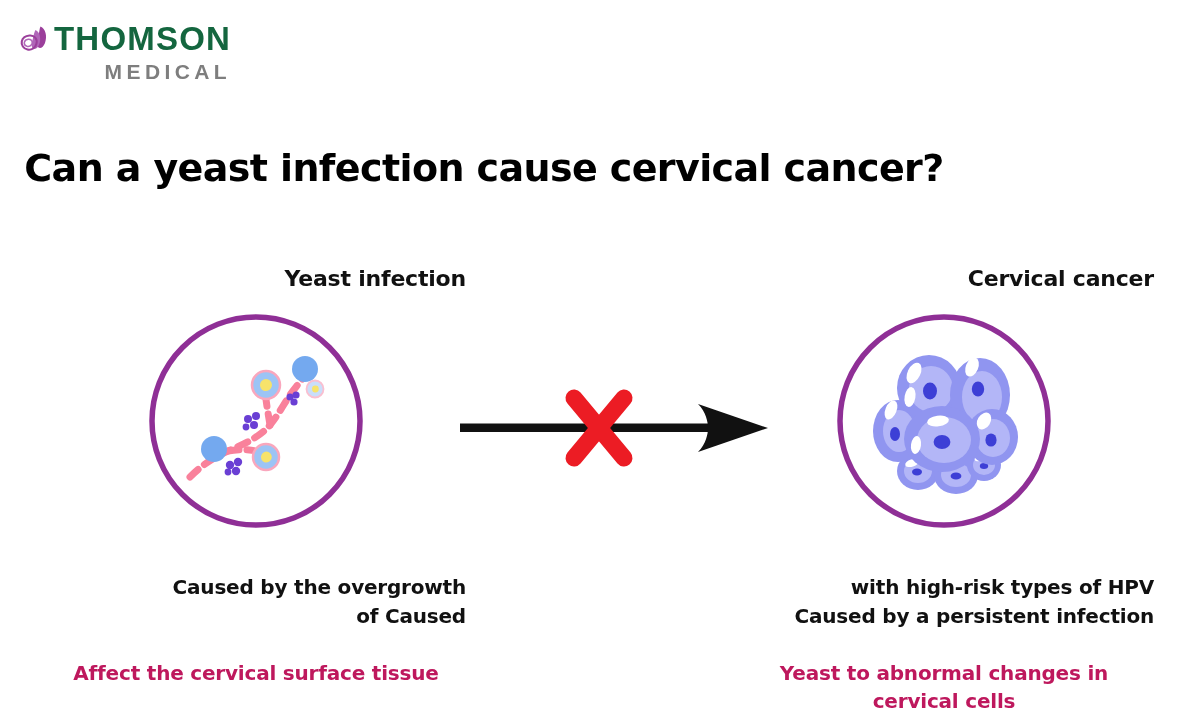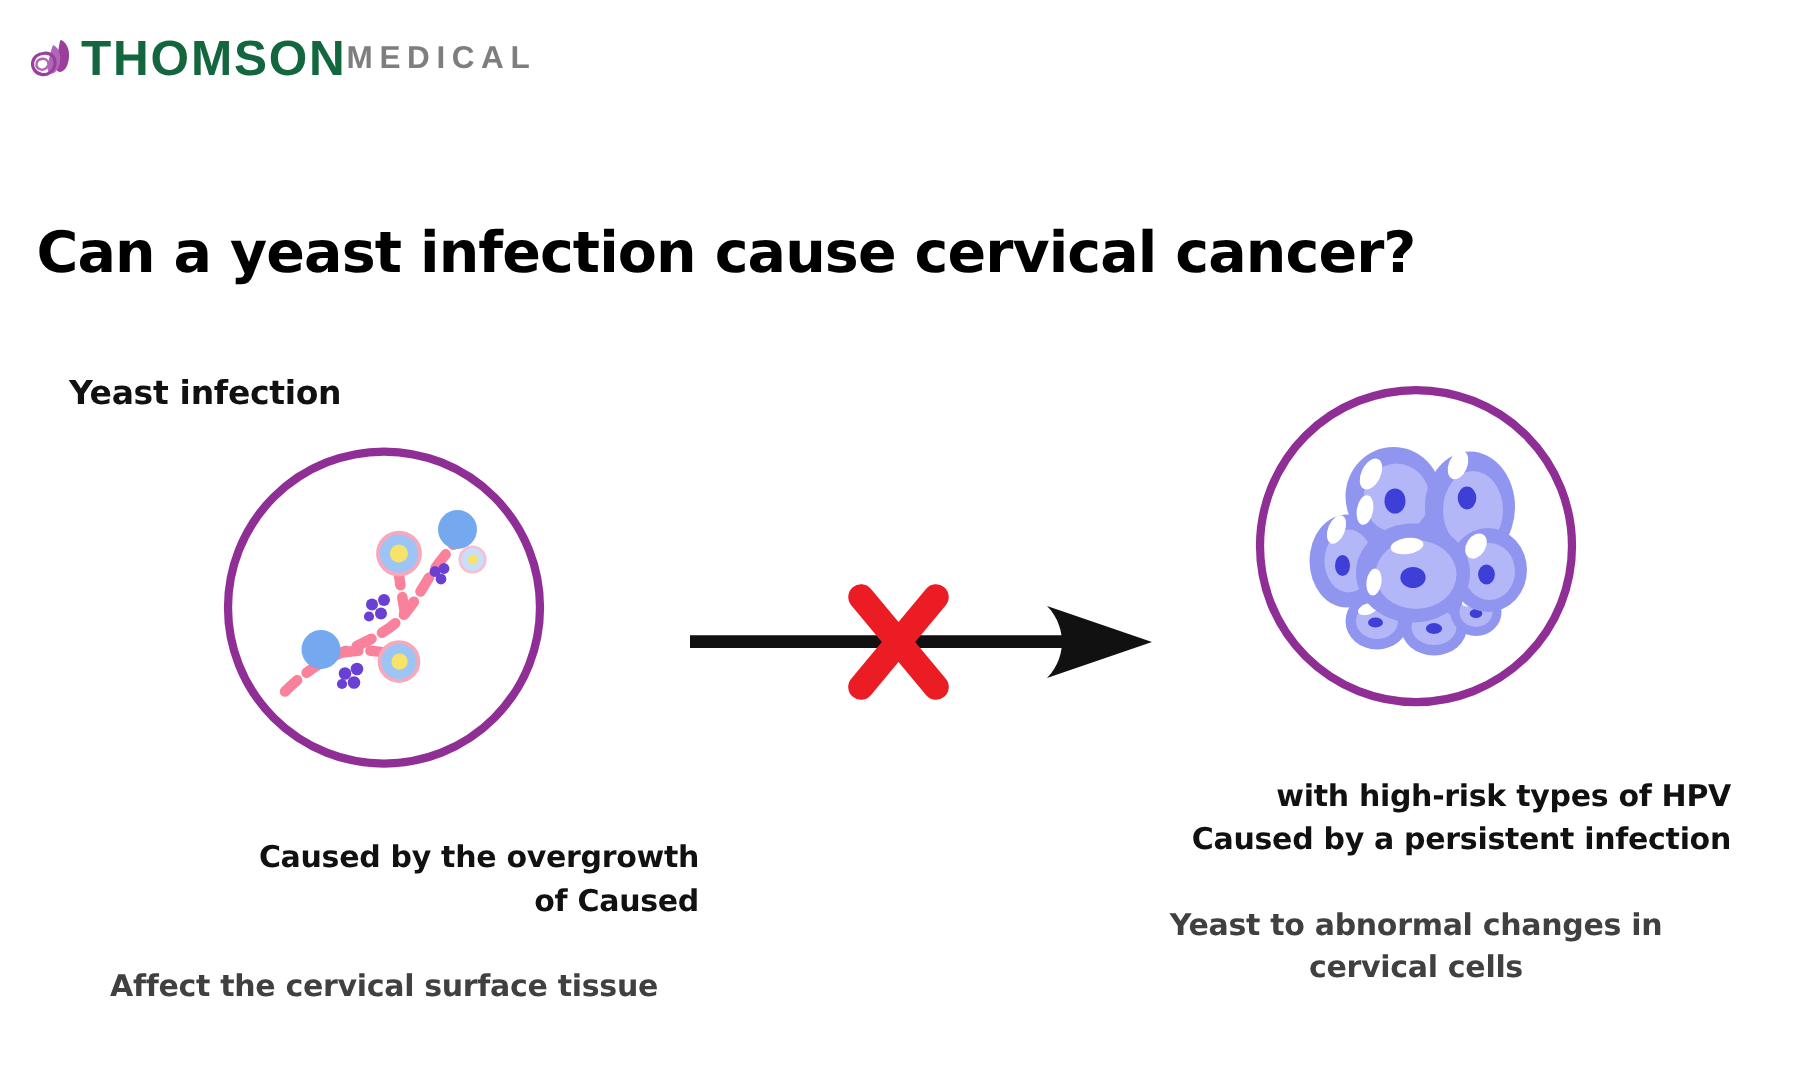--- a/index.html
+++ b/index.html
@@ -25,21 +25,21 @@
     align-items: flex-start;
   }
   #brand-mark {
     width: 34px;
     height: 46px;
     margin-right: 2px;
     margin-top: 2px;
   }
   #brand-wordmark {
     display: flex;
-    flex-direction: row;
+    flex-direction: column;
     line-height: 1;
   }
   #brand-primary {
     font-family: "Liberation Sans", sans-serif;
     font-weight: bold;
     font-size: 33px;
     letter-spacing: 1.2px;
     color: #14663f;
   }
   #brand-secondary {
@@ -69,26 +69,26 @@
   
   .panel {
     position: absolute;
     top: 250px;
     width: 420px;
   }
   #panel-left  { left: 46px;  }
   #panel-right { left: 734px; }
 
   .panel-heading {
-    text-align: left;
+    text-align: right;
     font-family: "DejaVu Sans", sans-serif;
     font-weight: bold;
     font-size: 22px;
     color: #111111;
-    margin: 0 0 16px 0;
+    margin: 16px 0 16px 0;
     letter-spacing: -0.2px;
   }
 
   .circle-wrap {
     width: 420px;
     height: 228px;
     display: flex;
     align-items: center;
     justify-content: center;
   }
@@ -103,21 +103,21 @@
     color: #111111;
     letter-spacing: -0.2px;
   }
   .caption-secondary {
     margin-top: 28px;
     text-align: center;
     font-family: "DejaVu Sans", sans-serif;
     font-weight: bold;
     font-size: 20px;
     line-height: 1.4;
-    color: #404040;
+    color: #be185d;
     letter-spacing: -0.2px;
   }
 
   
   #relation-indicator {
     position: absolute;
     left: 452px;
     top: 382px;
     width: 330px;
     height: 92px;
@@ -194,20 +194,21 @@
   <div class="caption-primary">
     <div>Caused by the overgrowth</div>
     <div>of Caused</div>
   </div>
 
   <div class="caption-secondary">Affect the cervical surface tissue</div>
 </div>
 
 <div class="panel" id="panel-right">
 
+  <div class="panel-heading">Cervical cancer</div>
 
   <div class="circle-wrap">
     <svg width="224" height="224" viewBox="0 0 224 224">
       <circle cx="112" cy="112" r="104" fill="#ffffff" stroke="#8f2f96" stroke-width="5.5"></circle>
 
       <g>
 
         <ellipse cx="86" cy="162" rx="21" ry="19" fill="#9095f0"></ellipse>
         <ellipse cx="86" cy="162" rx="14" ry="12" fill="#b3b6f7"></ellipse>
         <ellipse cx="85" cy="163" rx="5" ry="3.4" fill="#3d3fd6"></ellipse>

